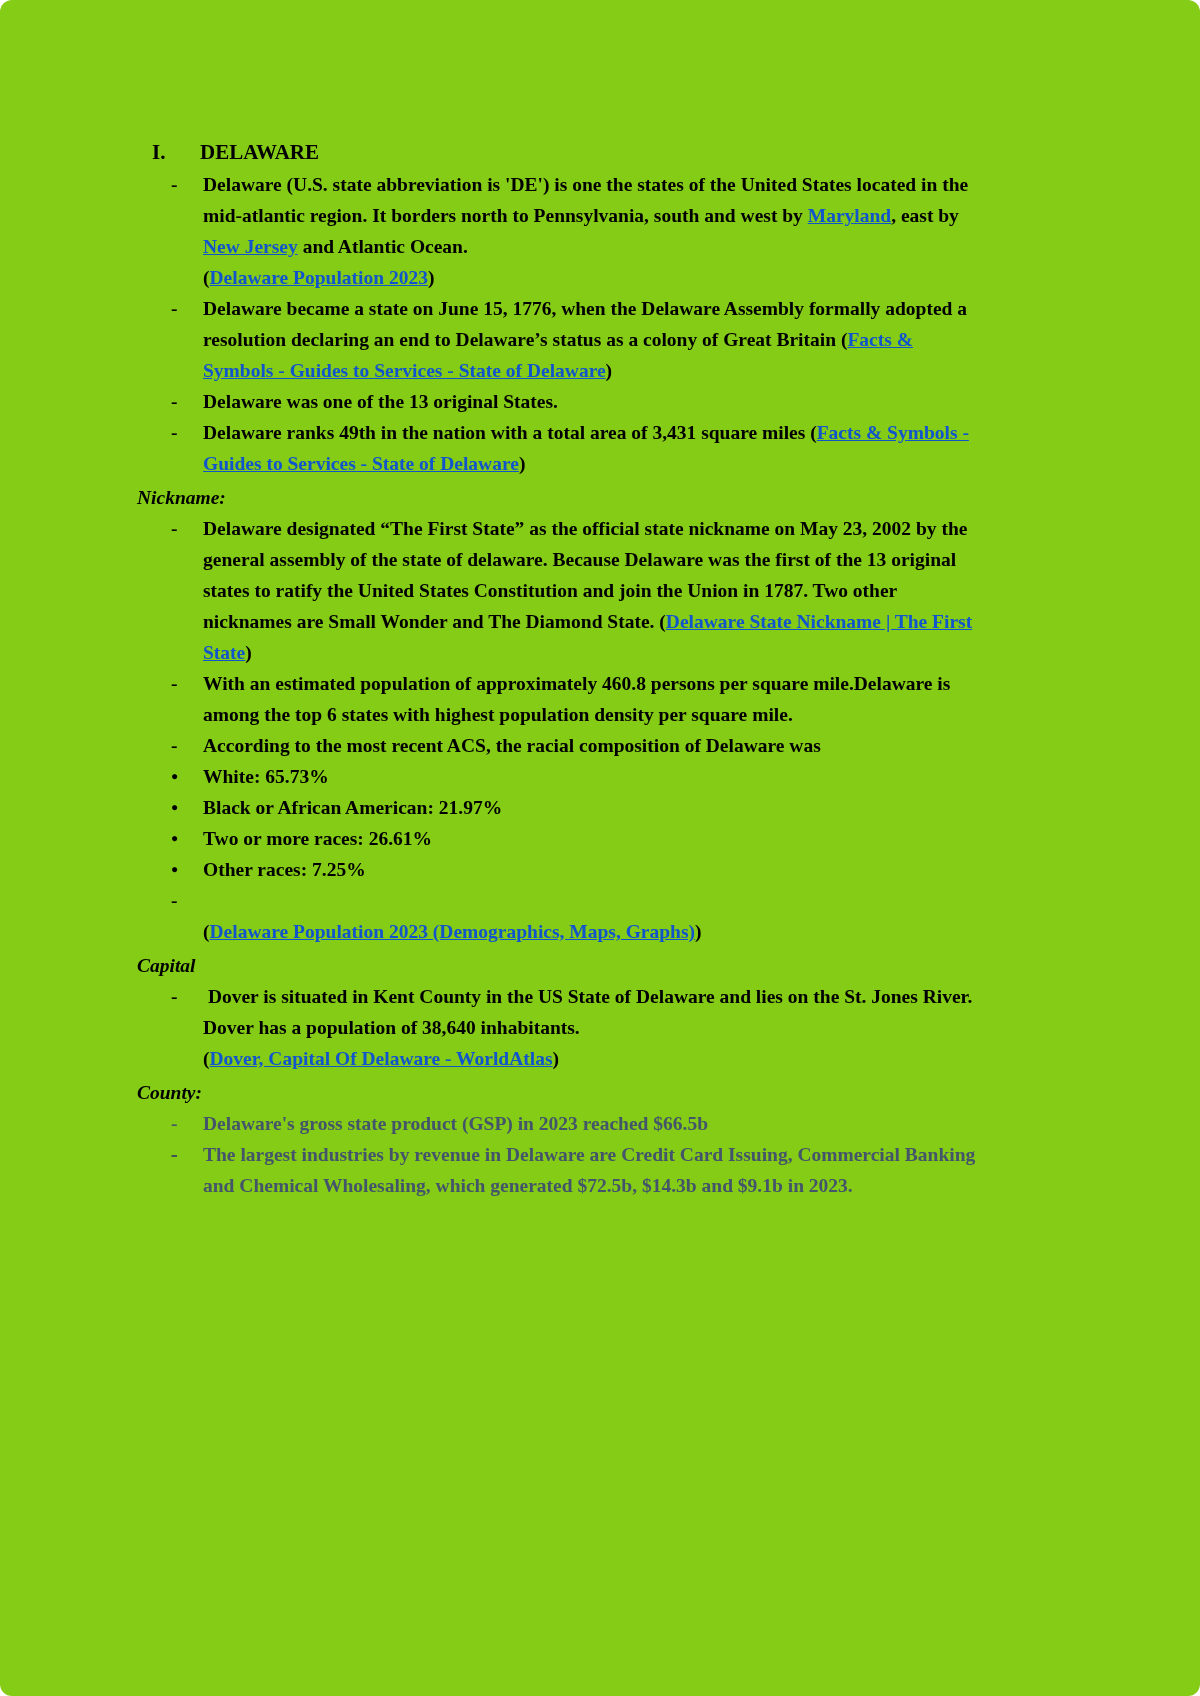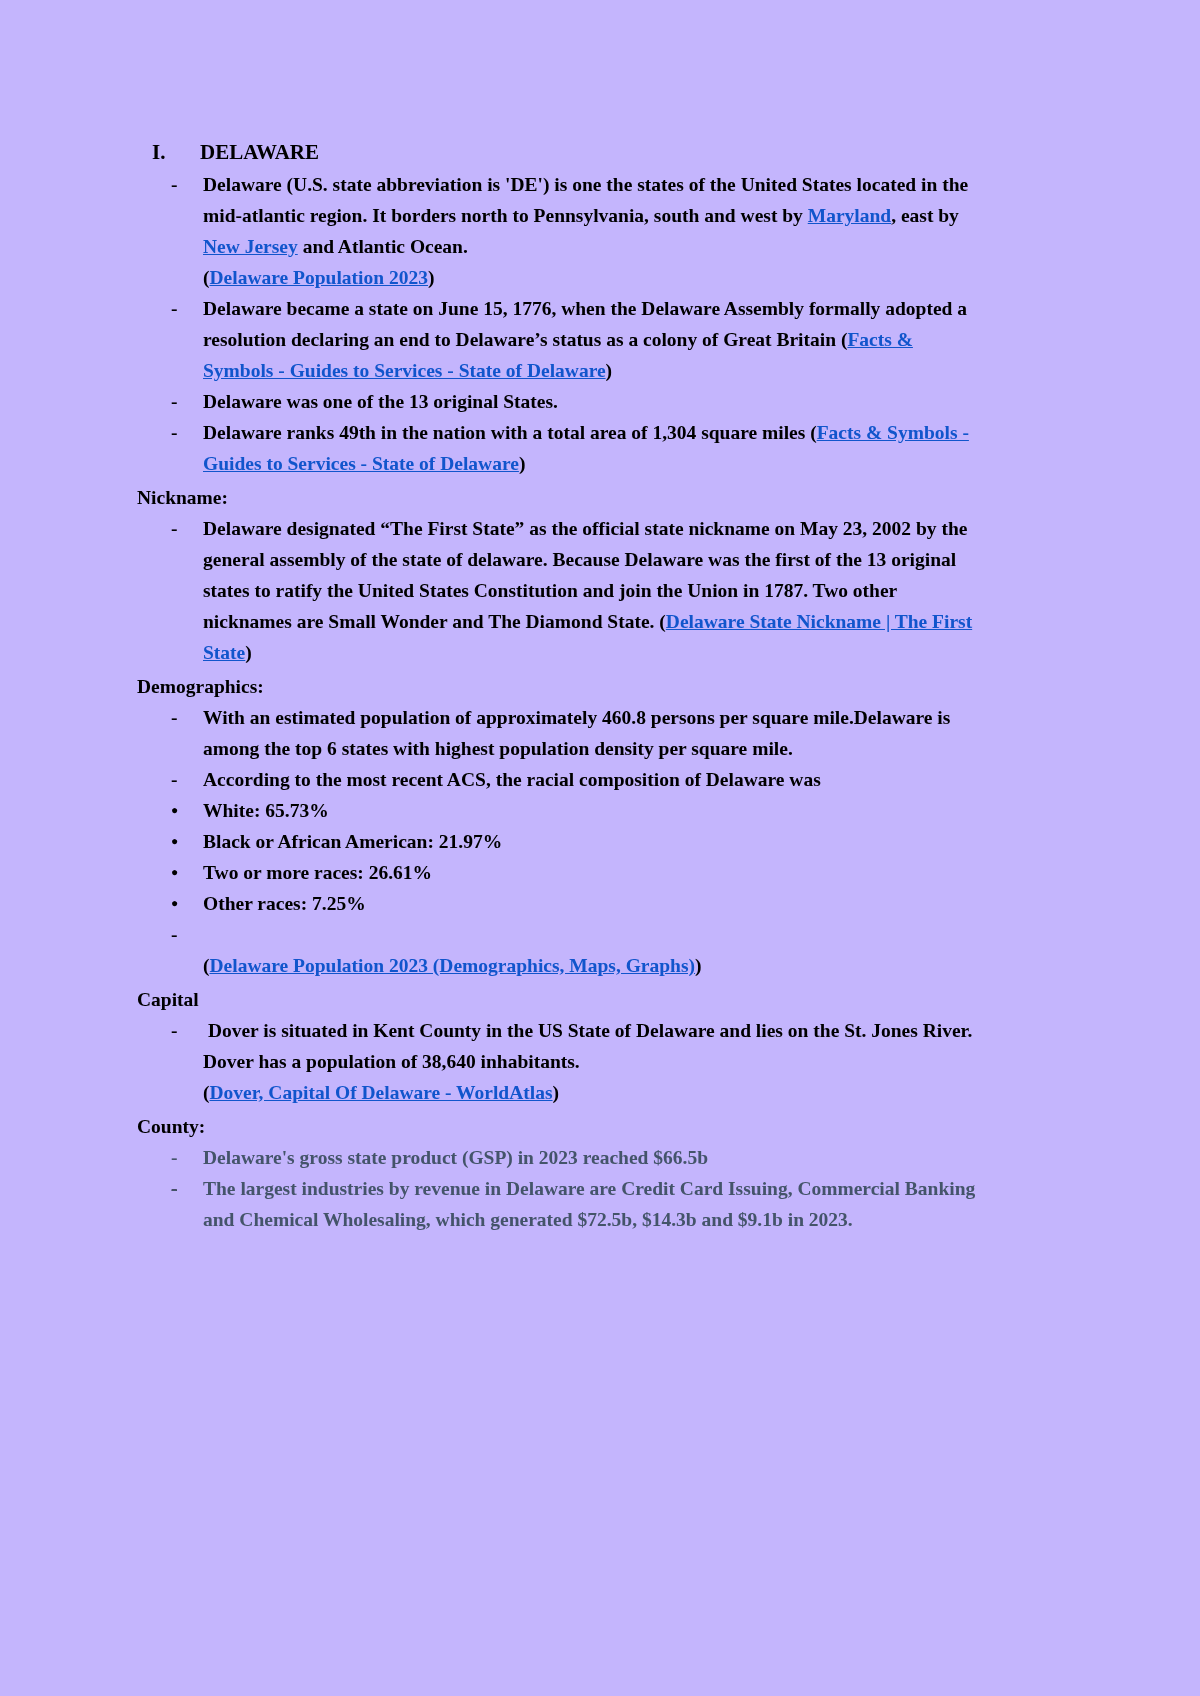--- a/index.html
+++ b/index.html
@@ -9,21 +9,22 @@
     background: #ffffff;
     font-family: "Liberation Serif", "DejaVu Serif", serif;
     font-weight: bold;
     color: #000000;
     overflow: hidden;
   }
   .page {
     position: relative;
     width: 1200px;
     height: 1696px;
-    background: #c4b5fd;
+    background: #84cc16;
+    border-radius: 12px;
   }
   .doc {
     position: absolute;
     left: 137px;
     top: 136px;
     width: 842px;
     font-size: 19.5px;
     line-height: 31px;
   }
   .doc-title {
@@ -31,20 +32,21 @@
     line-height: 32px;
     padding-left: 15px;
     margin-bottom: 1px;
   }
   .doc-title .num {
     display: inline-block;
     width: 48px;
   }
   .section-heading {
     margin-top: 3px;
+    font-style: italic;
   }
   .dash-item, .bullet-item {
     position: relative;
     padding-left: 66px;
   }
   .dash-item .marker {
     position: absolute;
     left: 34px;
     top: 0;
   }
@@ -64,24 +66,23 @@
 </style>
 </head>
 <body style="background: rgb(255, 255, 255); color: rgb(0, 0, 0);">
 
 <div class="page">
   <div class="doc">
       <div class="doc-title"><span class="num">I.</span><span>DELAWARE</span></div>
       <div class="dash-item"><span class="marker">-</span><span class="content"><span>Delaware (U.S. state abbreviation is 'DE') is one the states of the United States located in the mid-atlantic region. It borders north to Pennsylvania, south and west by </span><a class="link" href="#">Maryland</a><span>, east by </span><a class="link" href="#">New Jersey</a><span> and Atlantic Ocean.</span><br><span>(</span><a class="link" href="#">Delaware Population 2023</a><span>)</span></span></div>
       <div class="dash-item"><span class="marker">-</span><span class="content"><span>Delaware became a state on June 15, 1776, when the Delaware Assembly formally adopted a resolution declaring an end to Delaware’s status as a colony of Great Britain (</span><a class="link" href="#">Facts &amp; Symbols - Guides to Services - State of Delaware</a><span>)</span></span></div>
       <div class="dash-item"><span class="marker">-</span><span class="content"><span>Delaware was one of the 13 original States.</span></span></div>
-      <div class="dash-item"><span class="marker">-</span><span class="content"><span>Delaware ranks 49th in the nation with a total area of 1,304 square miles (</span><a class="link" href="#">Facts &amp; Symbols - Guides to Services - State of Delaware</a><span>)</span></span></div>
+      <div class="dash-item"><span class="marker">-</span><span class="content"><span>Delaware ranks 49th in the nation with a total area of 3,431 square miles (</span><a class="link" href="#">Facts &amp; Symbols - Guides to Services - State of Delaware</a><span>)</span></span></div>
       <div class="section-heading">Nickname:</div>
       <div class="dash-item"><span class="marker">-</span><span class="content"><span>Delaware designated “The First State” as the official state nickname on May 23, 2002 by the general assembly of the state of delaware. Because Delaware was the first of the 13 original states to ratify the United States Constitution and join the Union in 1787. Two other nicknames are Small Wonder and The Diamond State. (</span><a class="link" href="#">Delaware State Nickname | The First State</a><span>)</span></span></div>
-      <div class="section-heading">Demographics:</div>
       <div class="dash-item"><span class="marker">-</span><span class="content"><span>With an estimated population of approximately 460.8 persons per square mile.Delaware is among the top 6 states with highest population density per square mile.</span></span></div>
       <div class="dash-item"><span class="marker">-</span><span class="content"><span>According to the most recent ACS, the racial composition of Delaware was</span></span></div>
       <div class="bullet-item"><span class="marker">●</span><span class="content"><span>White: 65.73%</span></span></div>
       <div class="bullet-item"><span class="marker">●</span><span class="content"><span>Black or African American: 21.97%</span></span></div>
       <div class="bullet-item"><span class="marker">●</span><span class="content"><span>Two or more races: 26.61%</span></span></div>
       <div class="bullet-item"><span class="marker">●</span><span class="content"><span>Other races: 7.25%</span></span></div>
       <div class="dash-item"><span class="marker">-</span><span class="content"><br><span>(</span><a class="link" href="#">Delaware Population 2023 (Demographics, Maps, Graphs)</a><span>)</span></span></div>
       <div class="section-heading">Capital</div>
       <div class="dash-item"><span class="marker">-</span><span class="content"><span>&nbsp;Dover is situated in Kent County in the US State of Delaware and lies on the St. Jones River. Dover has a population of 38,640 inhabitants.</span><br><span>(</span><a class="link" href="#">Dover, Capital Of Delaware - WorldAtlas</a><span>)</span></span></div>
       <div class="section-heading">County:</div>

